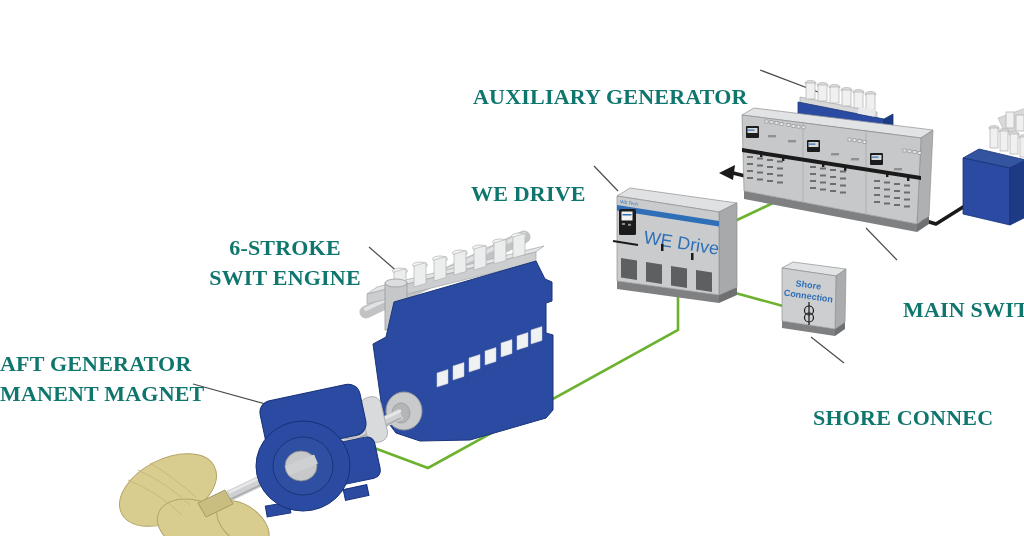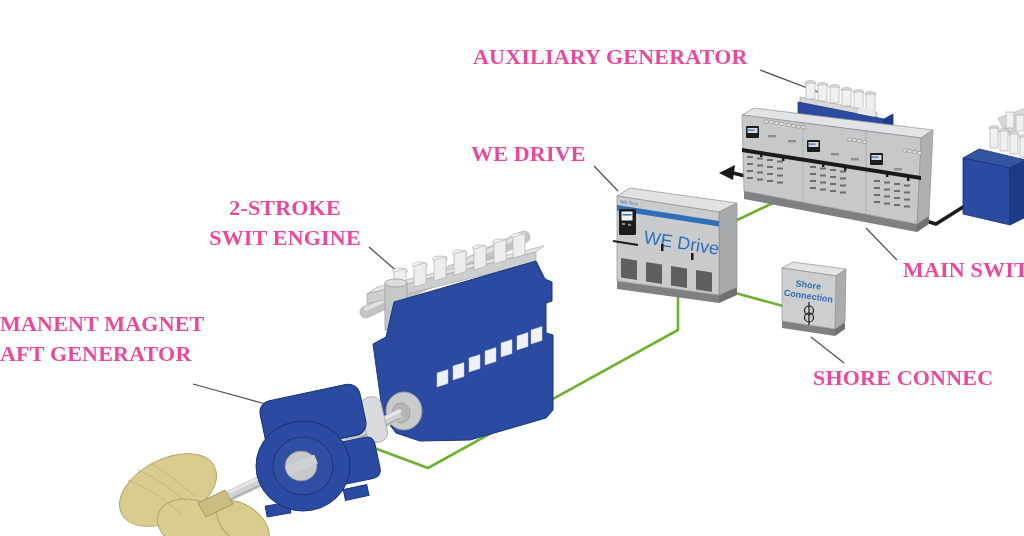--- a/index.html
+++ b/index.html
@@ -4,21 +4,21 @@
 <style>
   html,body{margin:0;padding:0;background:#fff;}
   body{
     position:relative;width:1024px;height:536px;overflow:hidden;
     font-family:"Liberation Serif", serif;
   }
   .stage{position:absolute;left:0;top:0;width:1024px;height:536px;}
   svg{position:absolute;left:0;top:0;}
   .callout{
     position:absolute;font-weight:700;font-size:22px;line-height:30px;
-    color:#ec4899;white-space:nowrap;letter-spacing:0.2px;
+    color:#0f766e;white-space:nowrap;letter-spacing:0.2px;margin-top:40px;
   }
   .callout.center{text-align:center;}
 </style>
 </head>
 <body>
 
 <div class="stage">
 
 <svg width="1024" height="536" viewBox="0 0 1024 536">
 
@@ -278,26 +278,26 @@
     <polygon points="198,503 225,490 233,504 206,517" fill="#c9bd82" stroke="#a89b60" stroke-width="1"></polygon>
   </g>
 
 </svg>
 
 <div class="callout" style="left:473px;top:42px;">AUXILIARY GENERATOR</div>
 
 <div class="callout" style="left:471px;top:139px;">WE DRIVE</div>
 
 <div class="callout center" style="left:205px;top:193px;width:160px;">
-  <div>2-STROKE</div>
+  <div>6-STROKE</div>
   <div>SWIT ENGINE</div>
 </div>
 
 <div class="callout" style="left:0;top:309px;">
+  <div>AFT GENERATOR</div>
   <div>MANENT MAGNET</div>
-  <div>AFT GENERATOR</div>
 </div>
 
 <div class="callout" style="left:903px;top:255px;">MAIN SWIT</div>
 
 <div class="callout" style="left:813px;top:363px;">SHORE CONNEC</div>
 
 </div>
 
 </body></html>

